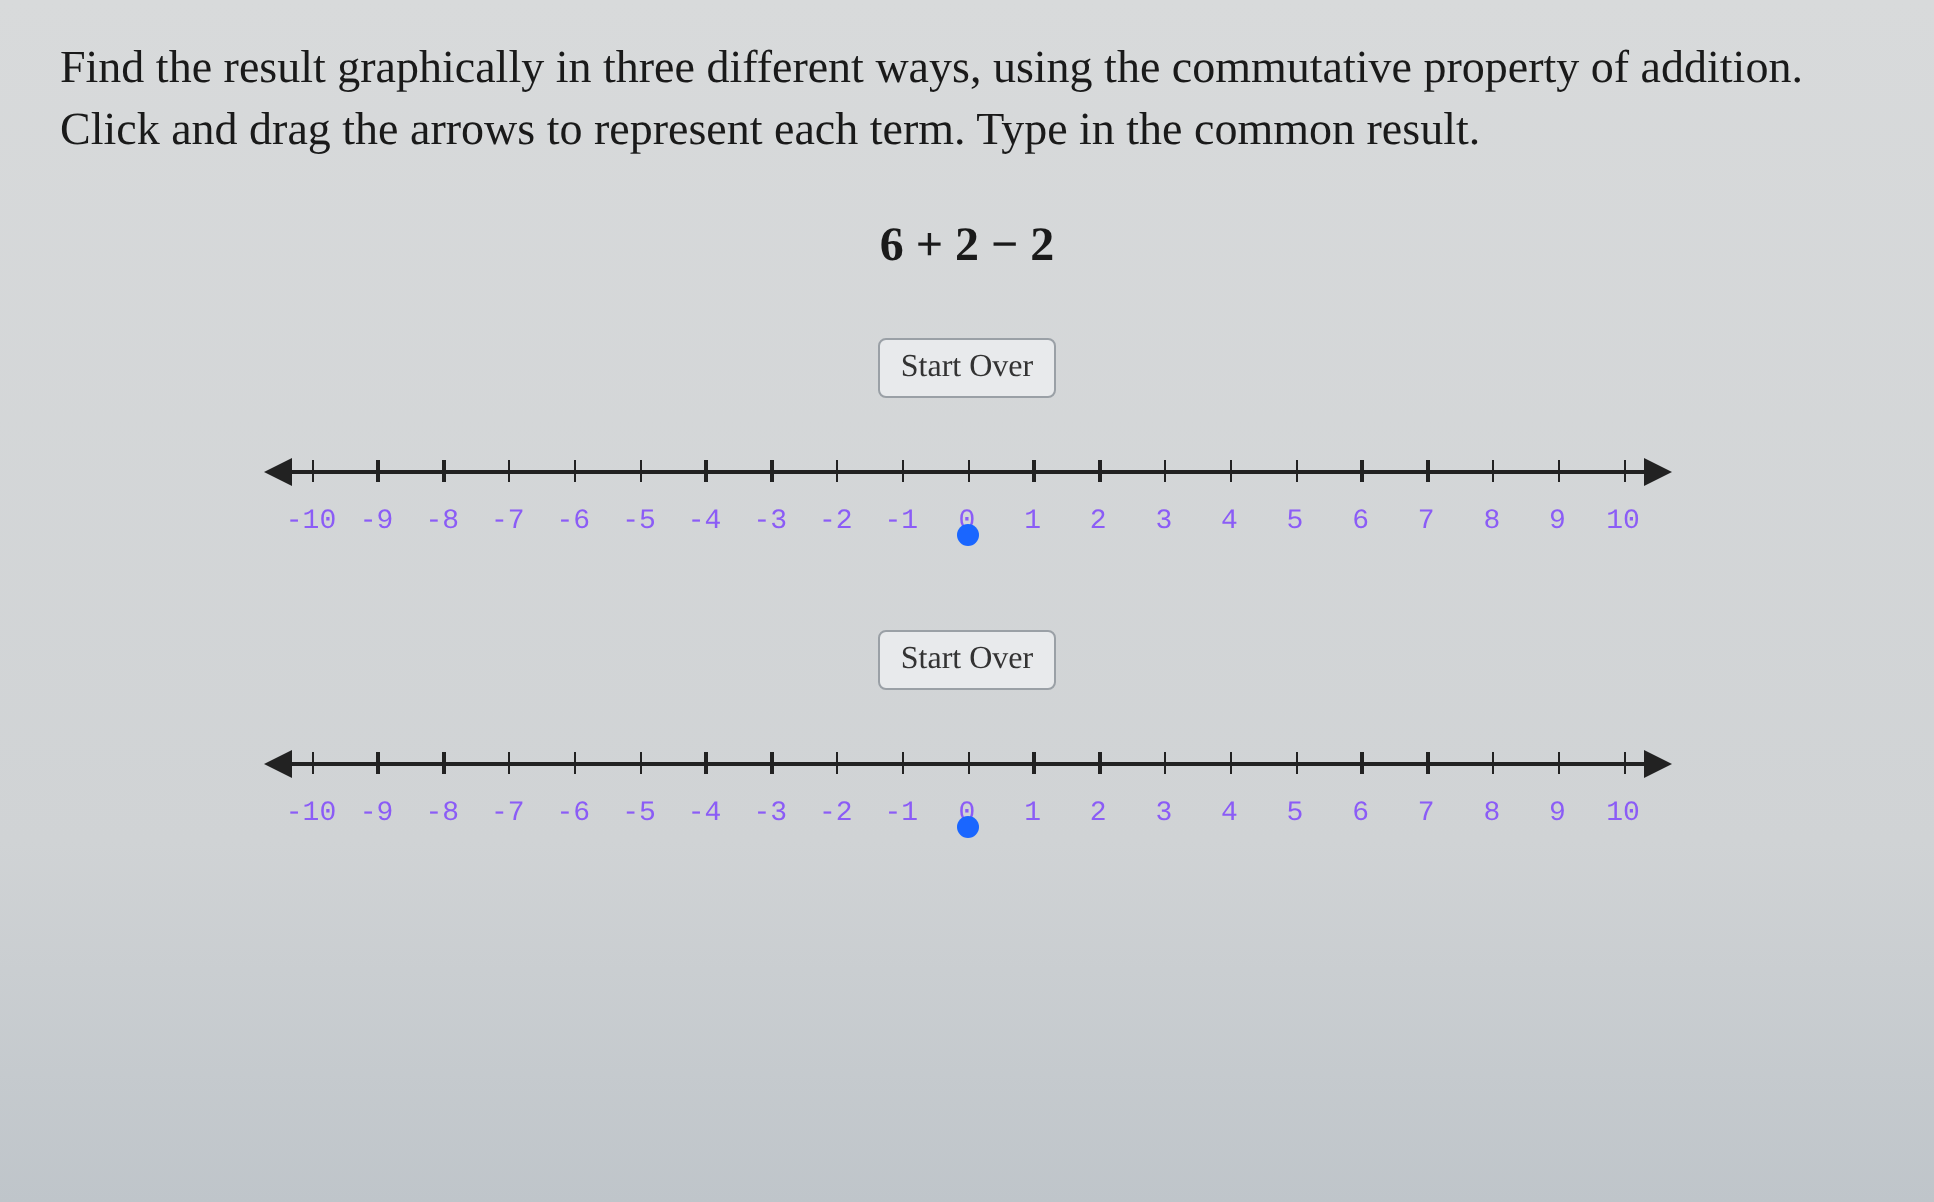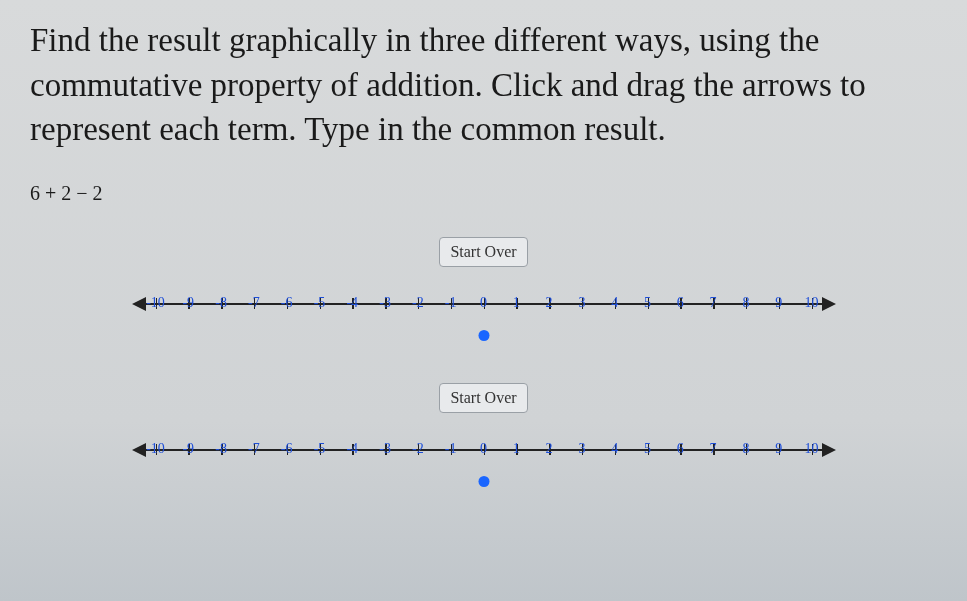--- a/index.html
+++ b/index.html
@@ -10,29 +10,31 @@
     body {
       width: 967px;
       height: 601px;
       background: linear-gradient(180deg, #d8dadb 0%, #d0d3d5 70%, #bfc5ca 100%);
       font-family: Georgia, 'Times New Roman', serif;
       color: #1a1a1a;
       padding: 18px 30px;
       overflow: hidden;
     }
     .question-text {
-      font-size: 33px;
+      font-size: 23px;
       line-height: 1.35;
       margin-bottom: 30px;
       font-family: Georgia, serif;
     }
     .expression {
-      font-size: 20px;
+      font-size: 24px;
+      text-align: center;
       margin: 28px 0 32px 0;
       font-family: Georgia, serif;
+      font-weight: bold;
     }
     .numberline-block {
       margin-bottom: 38px;
       margin-top: 12px;
     }
     .start-over-wrap {
       text-align: center;
       margin-bottom: 28px;
     }
     .start-over-btn {
@@ -78,24 +80,24 @@
     }
     .tick {
       position: absolute;
       top: 3px;
       width: 1.5px;
       height: 11px;
       background: #222;
     }
     .tick-label {
       position: absolute;
-      top: 0;
+      top: 26px;
       font-size: 14px;
-      font-family: Liberation Serif, serif;
-      color: #1d4ed8;
+      font-family: Liberation Mono, monospace;
+      color: #8b5cf6;
       transform: translateX(-50%);
       white-space: nowrap;
     }
     .point-marker {
       position: absolute;
       top: 35px;
       width: 11px;
       height: 11px;
       background: #1a66ff;
       border-radius: 50%;

